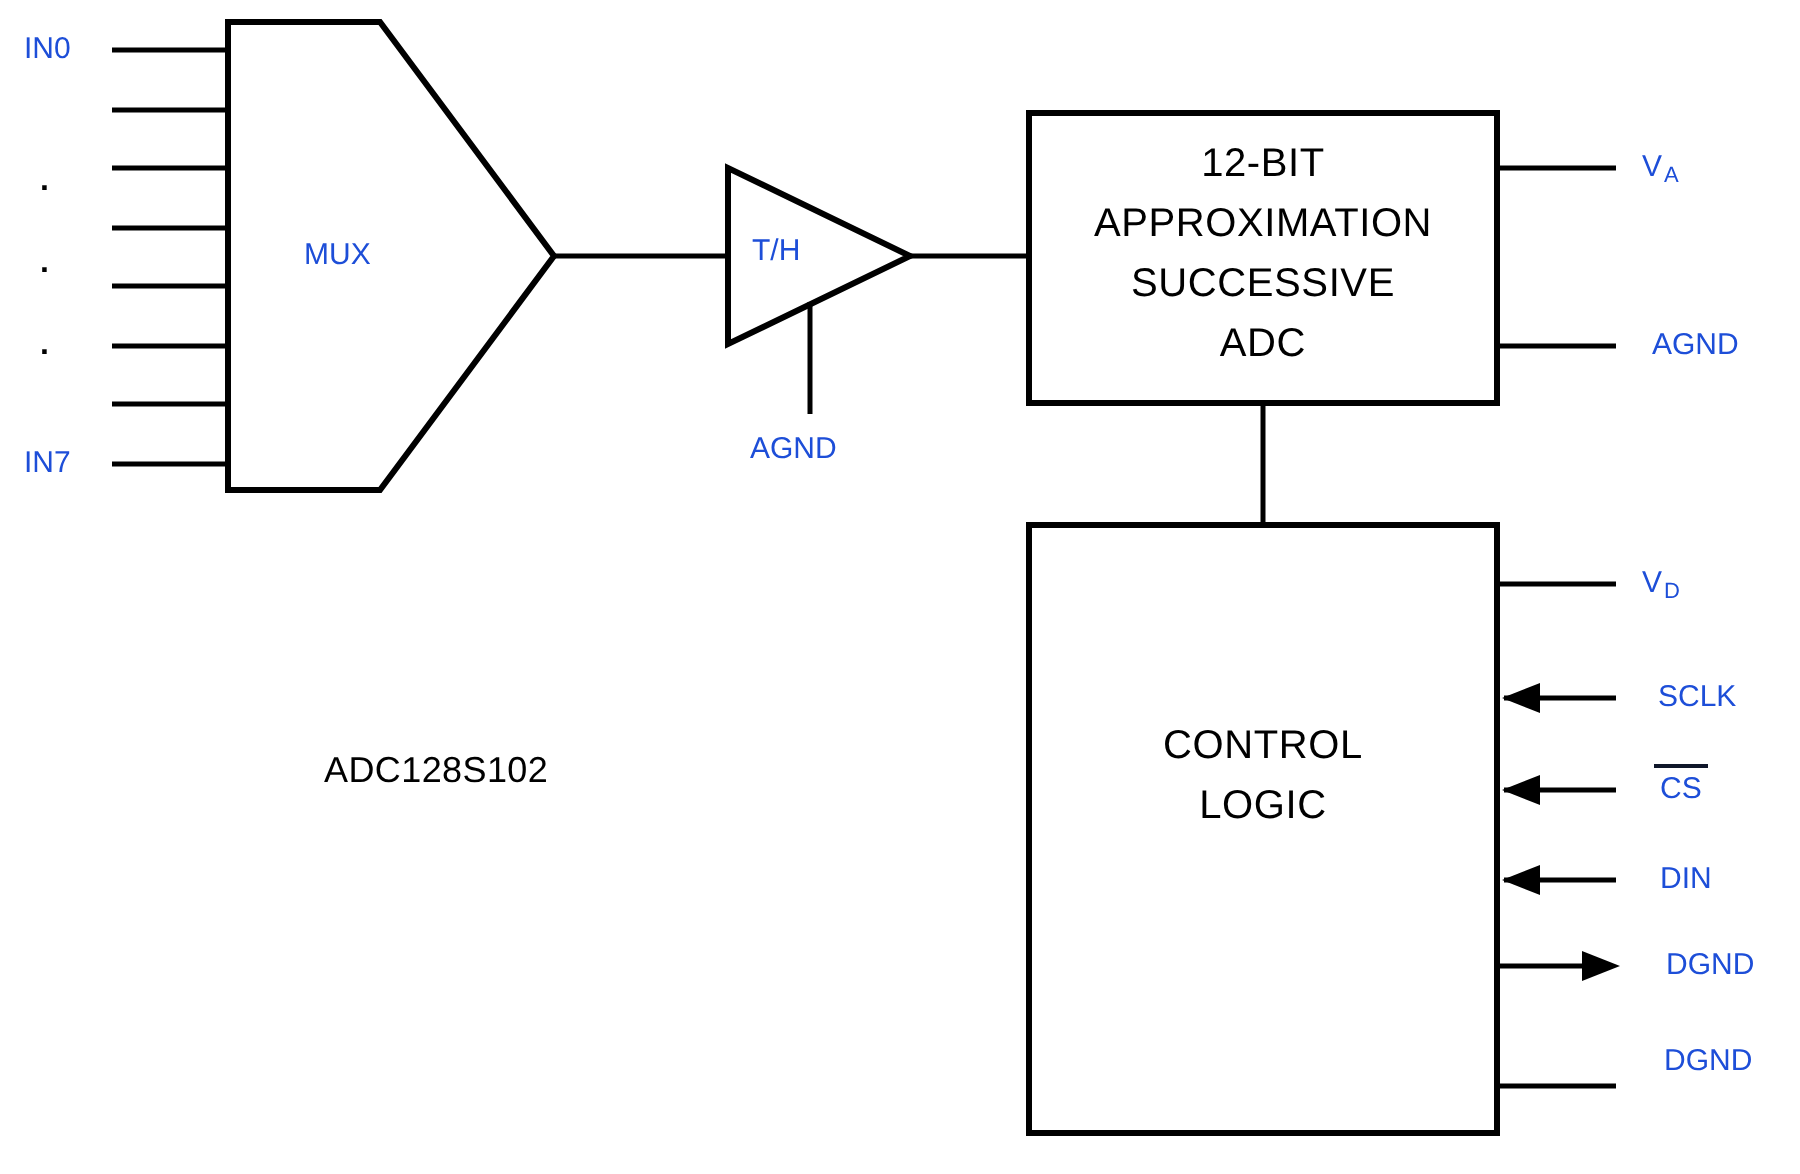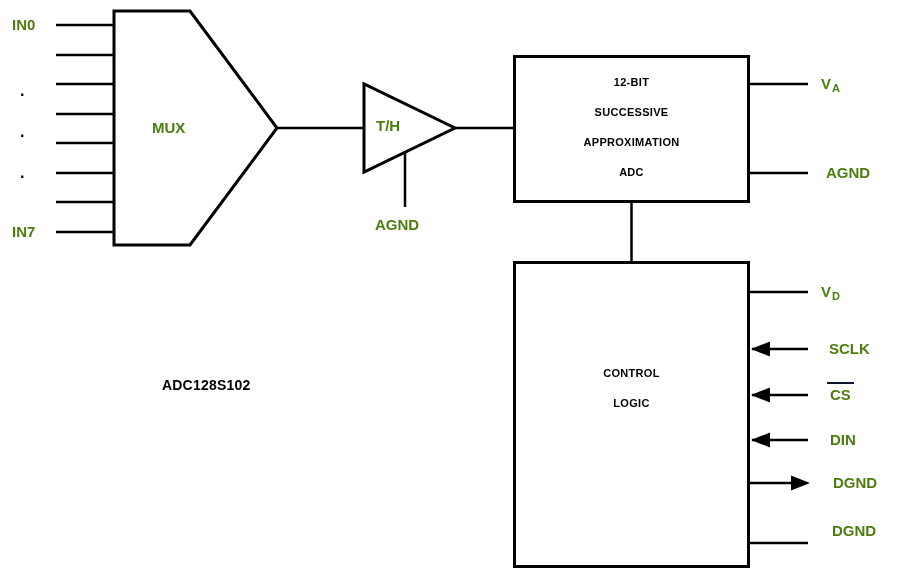--- a/index.html
+++ b/index.html
@@ -15,47 +15,45 @@
   }
   .wires-svg {
     position: absolute;
     left: 0; top: 0;
     width: 900px; height: 587px;
   }
   .lbl {
     position: absolute;
     font-size: 15px;
     line-height: 18px;
-    color: #4d7c0f;
+    color: #1d4ed8;
     white-space: nowrap;
-    font-weight: bold;
   }
   .ctr { }
   .block {
     position: absolute;
     border: 3px solid #000;
     background: transparent;
     display: flex;
     flex-direction: column;
     align-items: center;
   }
   .block .bline {
-    font-size: 11px;
+    font-size: 20px;
     line-height: 30px;
     letter-spacing: 0.3px;
     white-space: nowrap;
-    font-weight: bold;
   }
   .adc-box   { left: 513px; top: 55px;  width: 237px; height: 148px; padding-top: 9px; }
   .ctrl-box  { left: 513px; top: 261px; width: 237px; height: 307px; padding-top: 94px; }
   .part-label {
     position: absolute;
     left: 162px; top: 375px;
-    font-size: 14px;
-    font-weight: bold;
+    font-size: 18px;
+    font-weight: normal;
     line-height: 21px;
     letter-spacing: 0.2px;
   }
   .sub {
     font-size: 11px;
     position: relative;
     top: 3px;
     margin-left: 1px;
   }
   .overline-span {
@@ -122,22 +120,22 @@
   <div class="dot" style="top:125px;">.</div>
   <div class="dot" style="top:166px;">.</div>
 
   <div class="lbl ctr" style="left:152px; top:119px; width:60px;">MUX</div>
 
   <div class="lbl ctr" style="left:376px; top:117px; width:42px;">T/H</div>
   <div class="lbl ctr" style="left:375px; top:216px; width:66px;">AGND</div>
 
   <div class="block adc-box">
     <span class="bline">12-BIT</span>
+    <span class="bline">APPROXIMATION</span>
     <span class="bline">SUCCESSIVE</span>
-    <span class="bline">APPROXIMATION</span>
     <span class="bline">ADC</span>
   </div>
 
   <div class="block ctrl-box">
     <span class="bline">CONTROL</span>
     <span class="bline">LOGIC</span>
   </div>
 
   <div class="part-label">ADC128S102</div>
 

